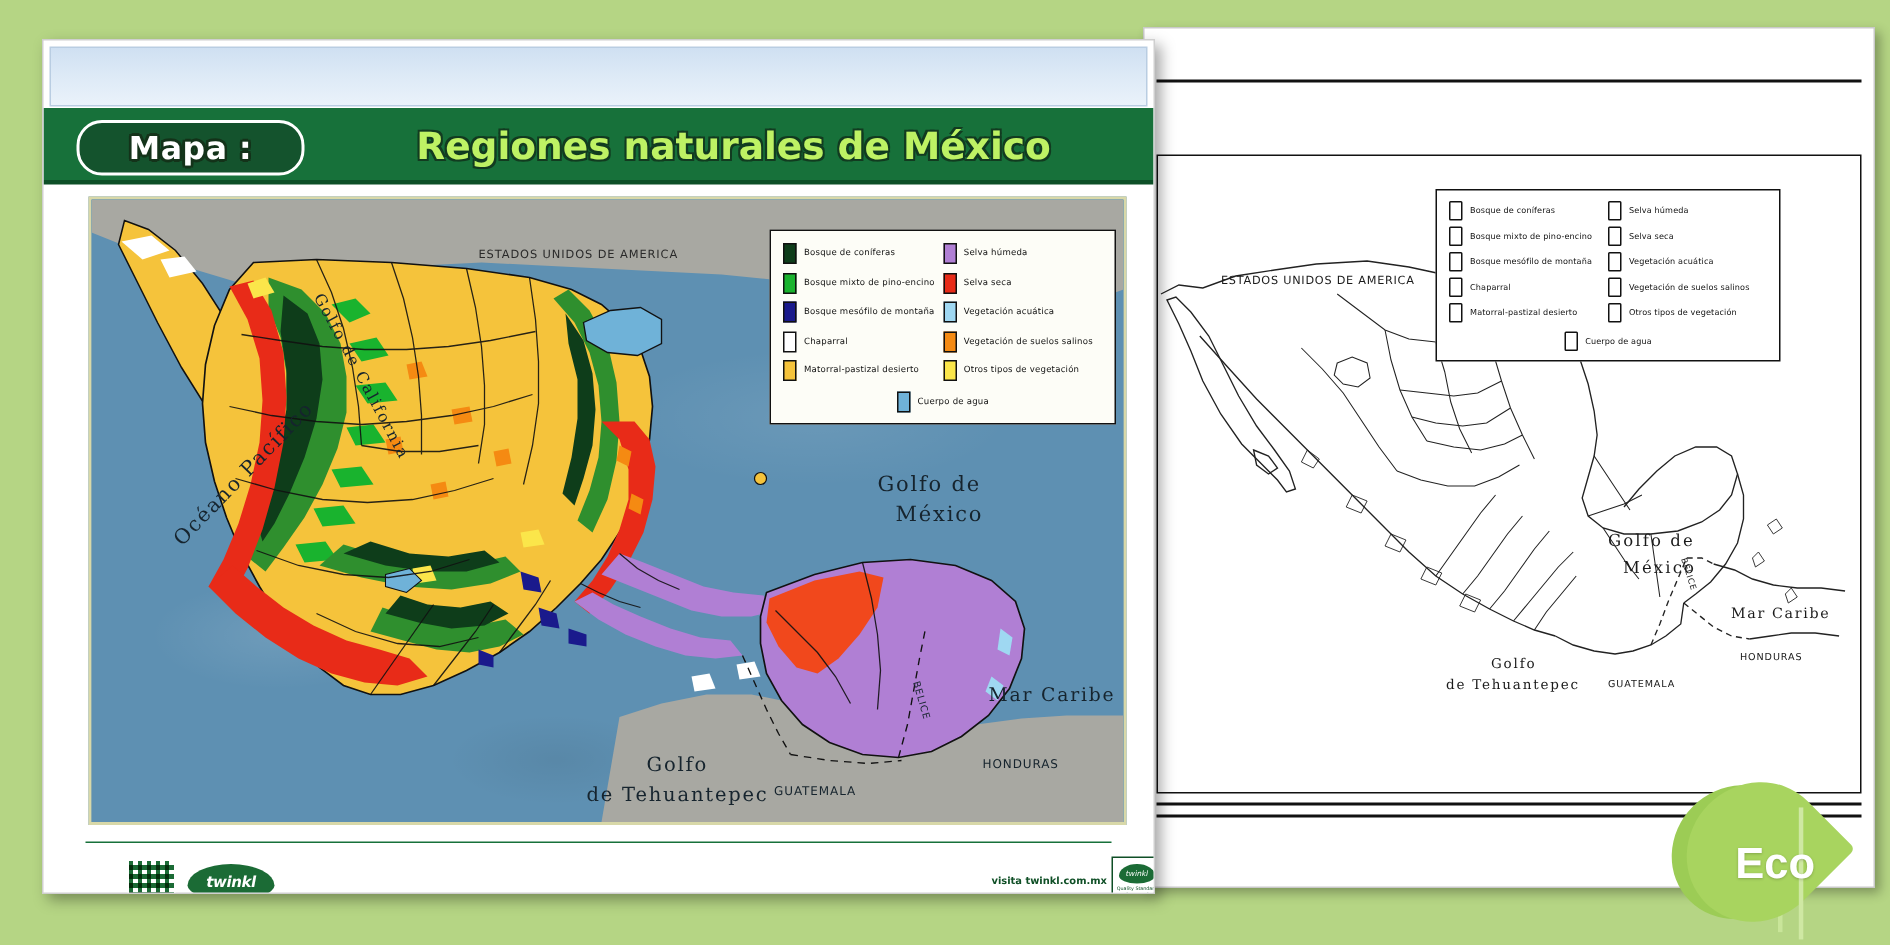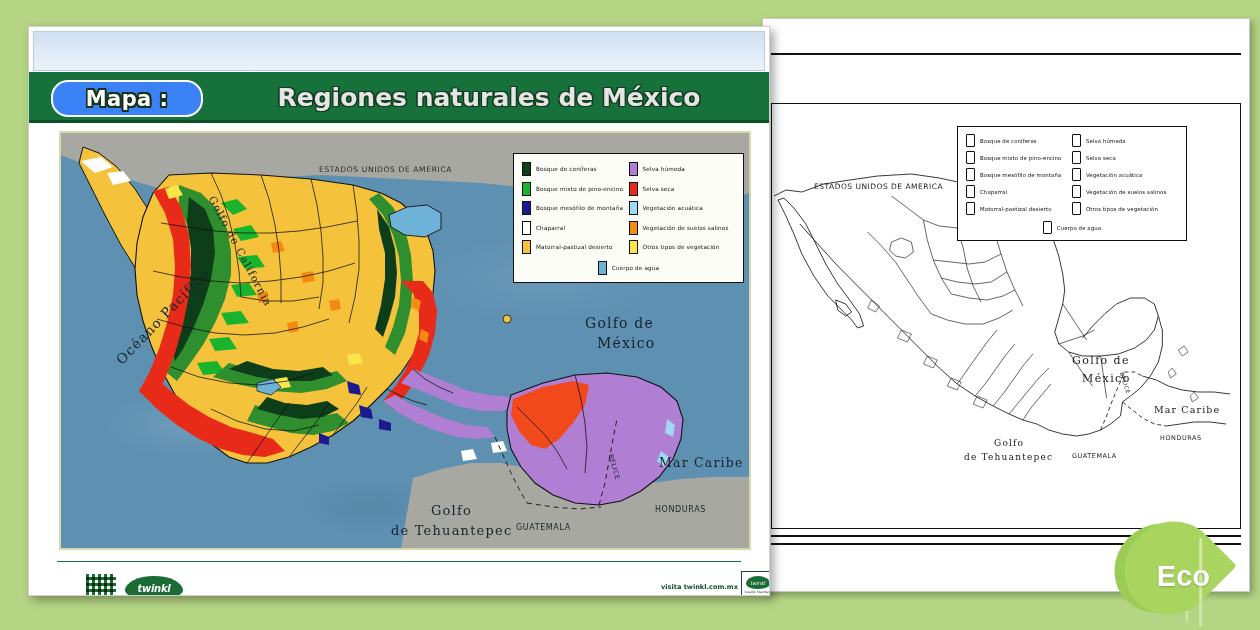--- a/index.html
+++ b/index.html
@@ -79,37 +79,37 @@
   .fr-greenbar{
     position:absolute; left:0px; top:45px; width:100%; height:48px;
     background:#17713a;
   }
   .fr-greenbar:after{
     content:""; position:absolute; left:0; bottom:-3px; width:100%; height:3px;
     background:#0d4f27;
   }
   .mapa-pill{
     position:absolute; left:22px; top:8px; width:148px; height:33px;
-    background:#3b82f6; border:2.5px solid #ffffff; border-radius:17px;
+    background:#14532d; border:2.5px solid #ffffff; border-radius:17px;
     display:flex; align-items:center; justify-content:center;
   }
   .mapa-pill span{
     font-family:"DejaVu Sans", sans-serif; font-weight:bold; font-size:21px;
     color:#ffffff;
     text-shadow:-1.6px -1.6px 0 #14331a,1.6px -1.6px 0 #14331a,
                 -1.6px 1.6px 0 #14331a,1.6px 1.6px 0 #14331a,
                 0 -1.8px 0 #14331a,0 1.8px 0 #14331a,
                 -1.8px 0 0 #14331a,1.8px 0 0 #14331a;
     letter-spacing:.4px;
   }
   .fr-title{
     position:absolute; left:180px; top:0; right:0; height:51px;
     display:flex; align-items:center; justify-content:center;
     font-family:"DejaVu Sans", sans-serif; font-weight:bold; font-size:25px;
-    color:#e5e5e5;
+    color:#bef264;
     text-shadow:-1.4px -1.4px 0 #123b20,1.4px -1.4px 0 #123b20,
                 -1.4px 1.4px 0 #123b20,1.4px 1.4px 0 #123b20;
     white-space:nowrap;
   }
   .fr-maparea{
     position:absolute; left:30px; top:104px; width:688px; height:415px;
     border:2px solid #d8d8a8; overflow:hidden;
     background:#5f8fb0;
   }
   .fr-footline{

